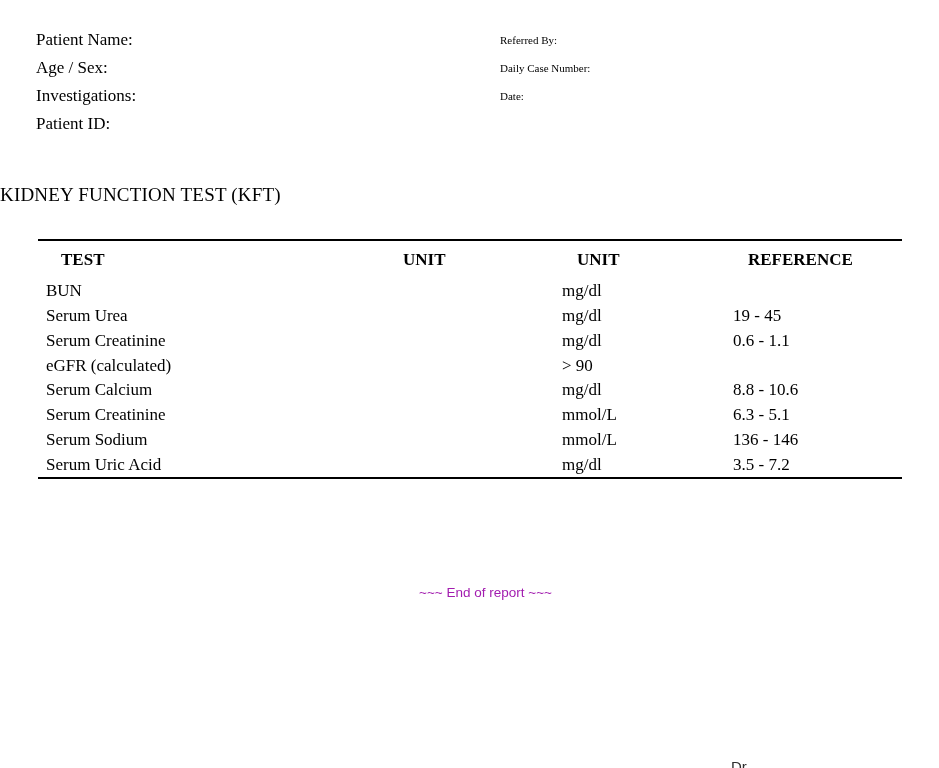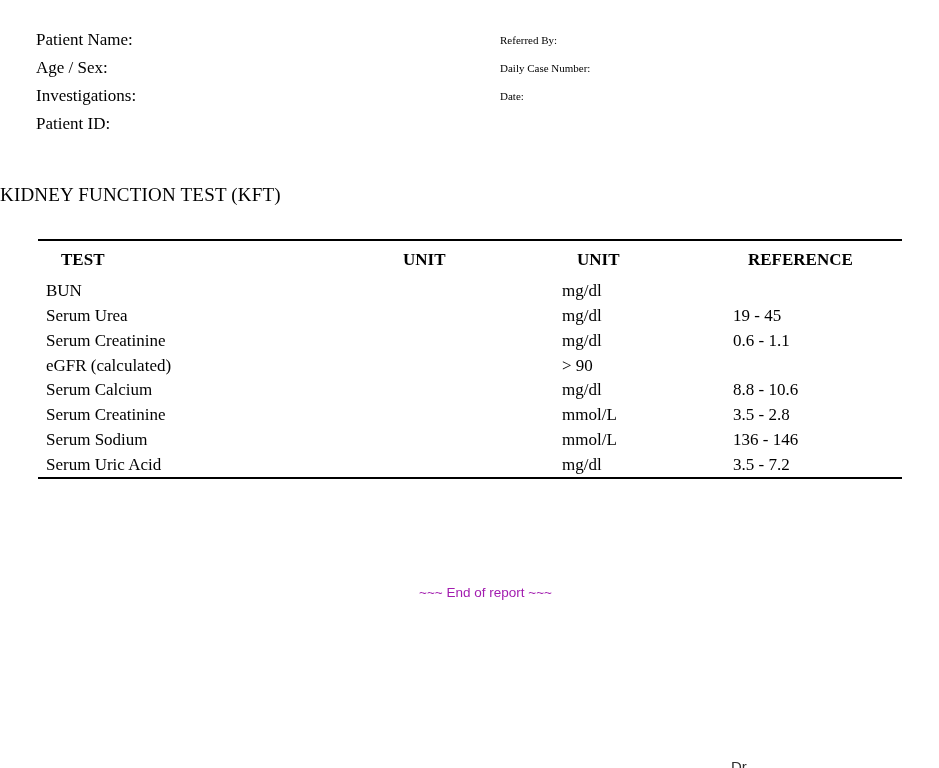--- a/index.html
+++ b/index.html
@@ -143,21 +143,21 @@
     <div class="t-row">
       <div class="cell-test">Serum Calcium</div>
       <div class="cell-value"></div>
       <div class="cell-unit">mg/dl</div>
       <div class="cell-ref">8.8 - 10.6</div>
     </div>
     <div class="t-row">
       <div class="cell-test">Serum Creatinine</div>
       <div class="cell-value"></div>
       <div class="cell-unit">mmol/L</div>
-      <div class="cell-ref">3.5 - 2.8</div>
+      <div class="cell-ref">6.3 - 5.1</div>
     </div>
     <div class="t-row">
       <div class="cell-test">Serum Sodium</div>
       <div class="cell-value"></div>
       <div class="cell-unit">mmol/L</div>
       <div class="cell-ref">136 - 146</div>
     </div>
     <div class="t-row">
       <div class="cell-test">Serum Uric Acid</div>
       <div class="cell-value"></div>

